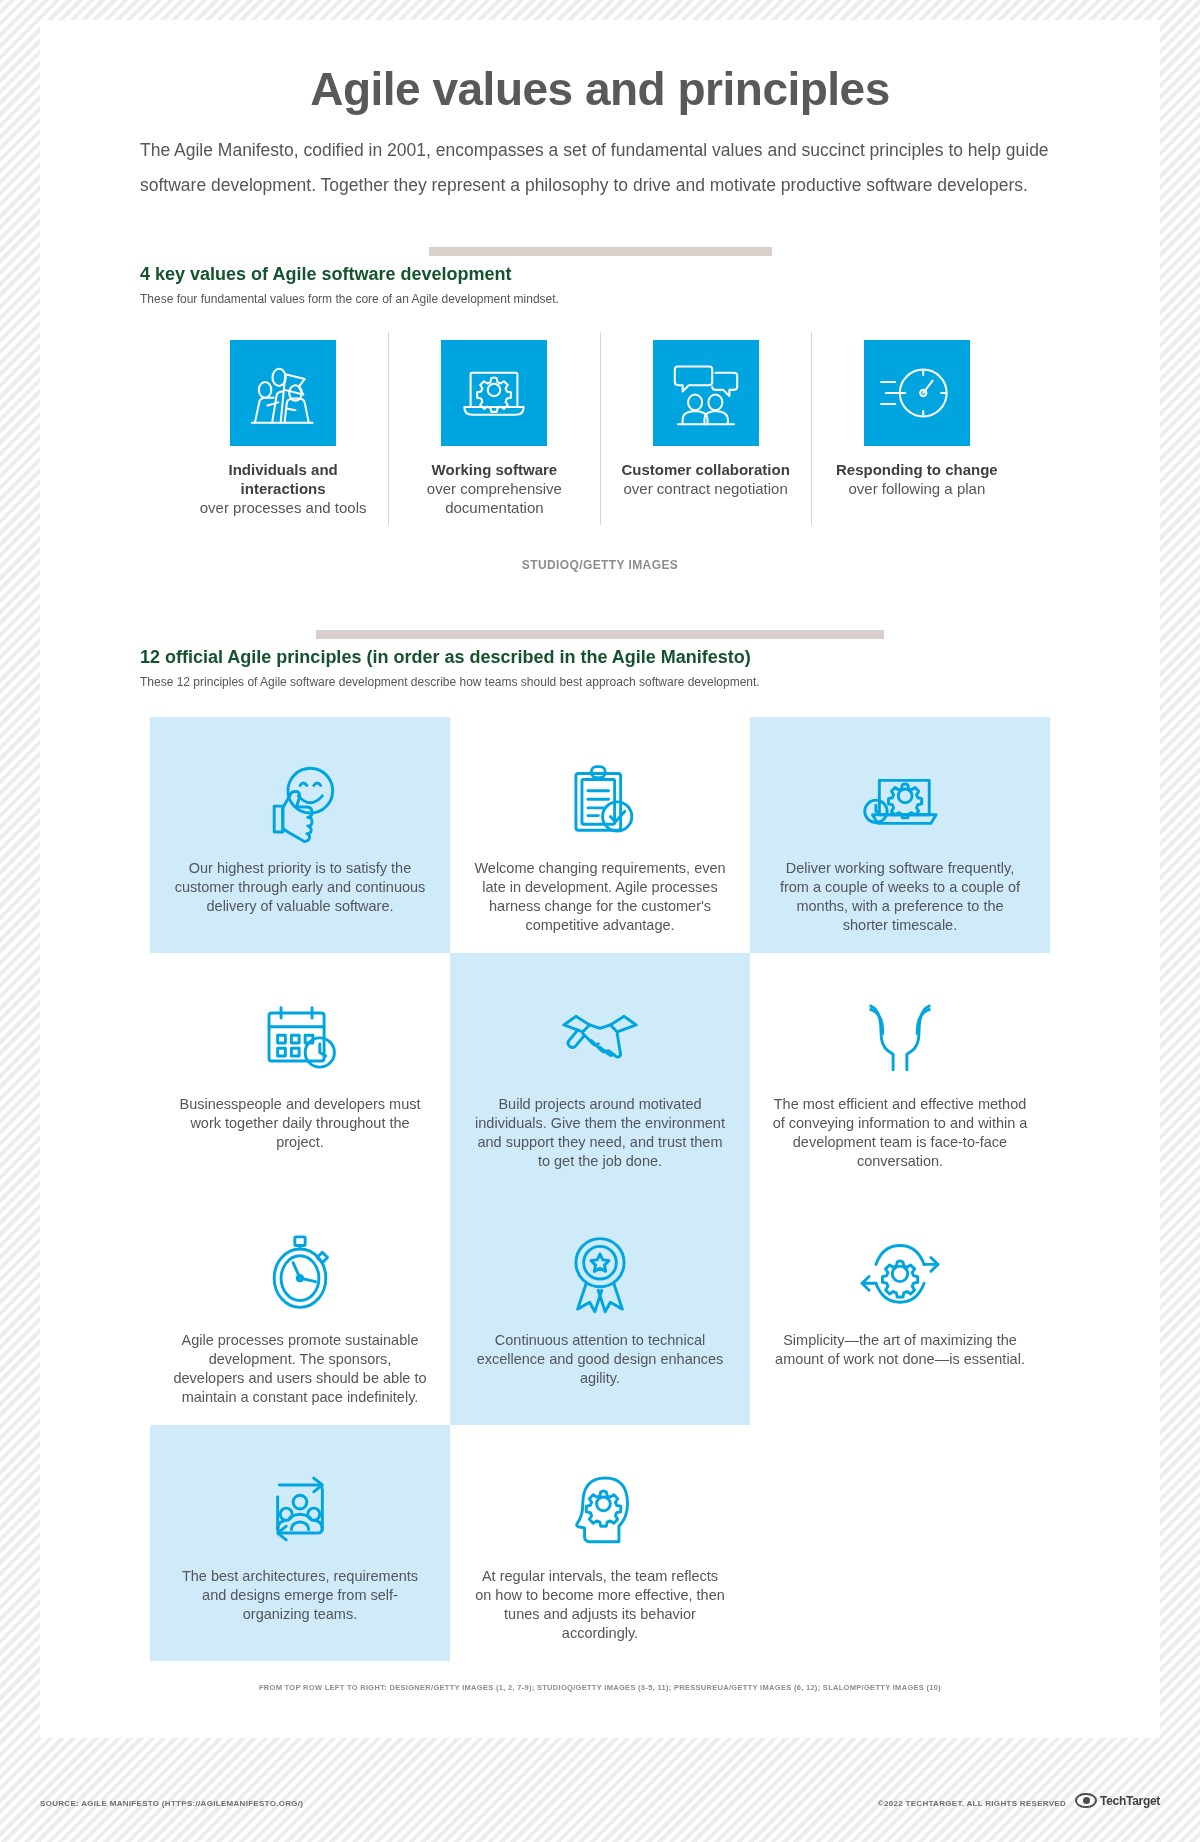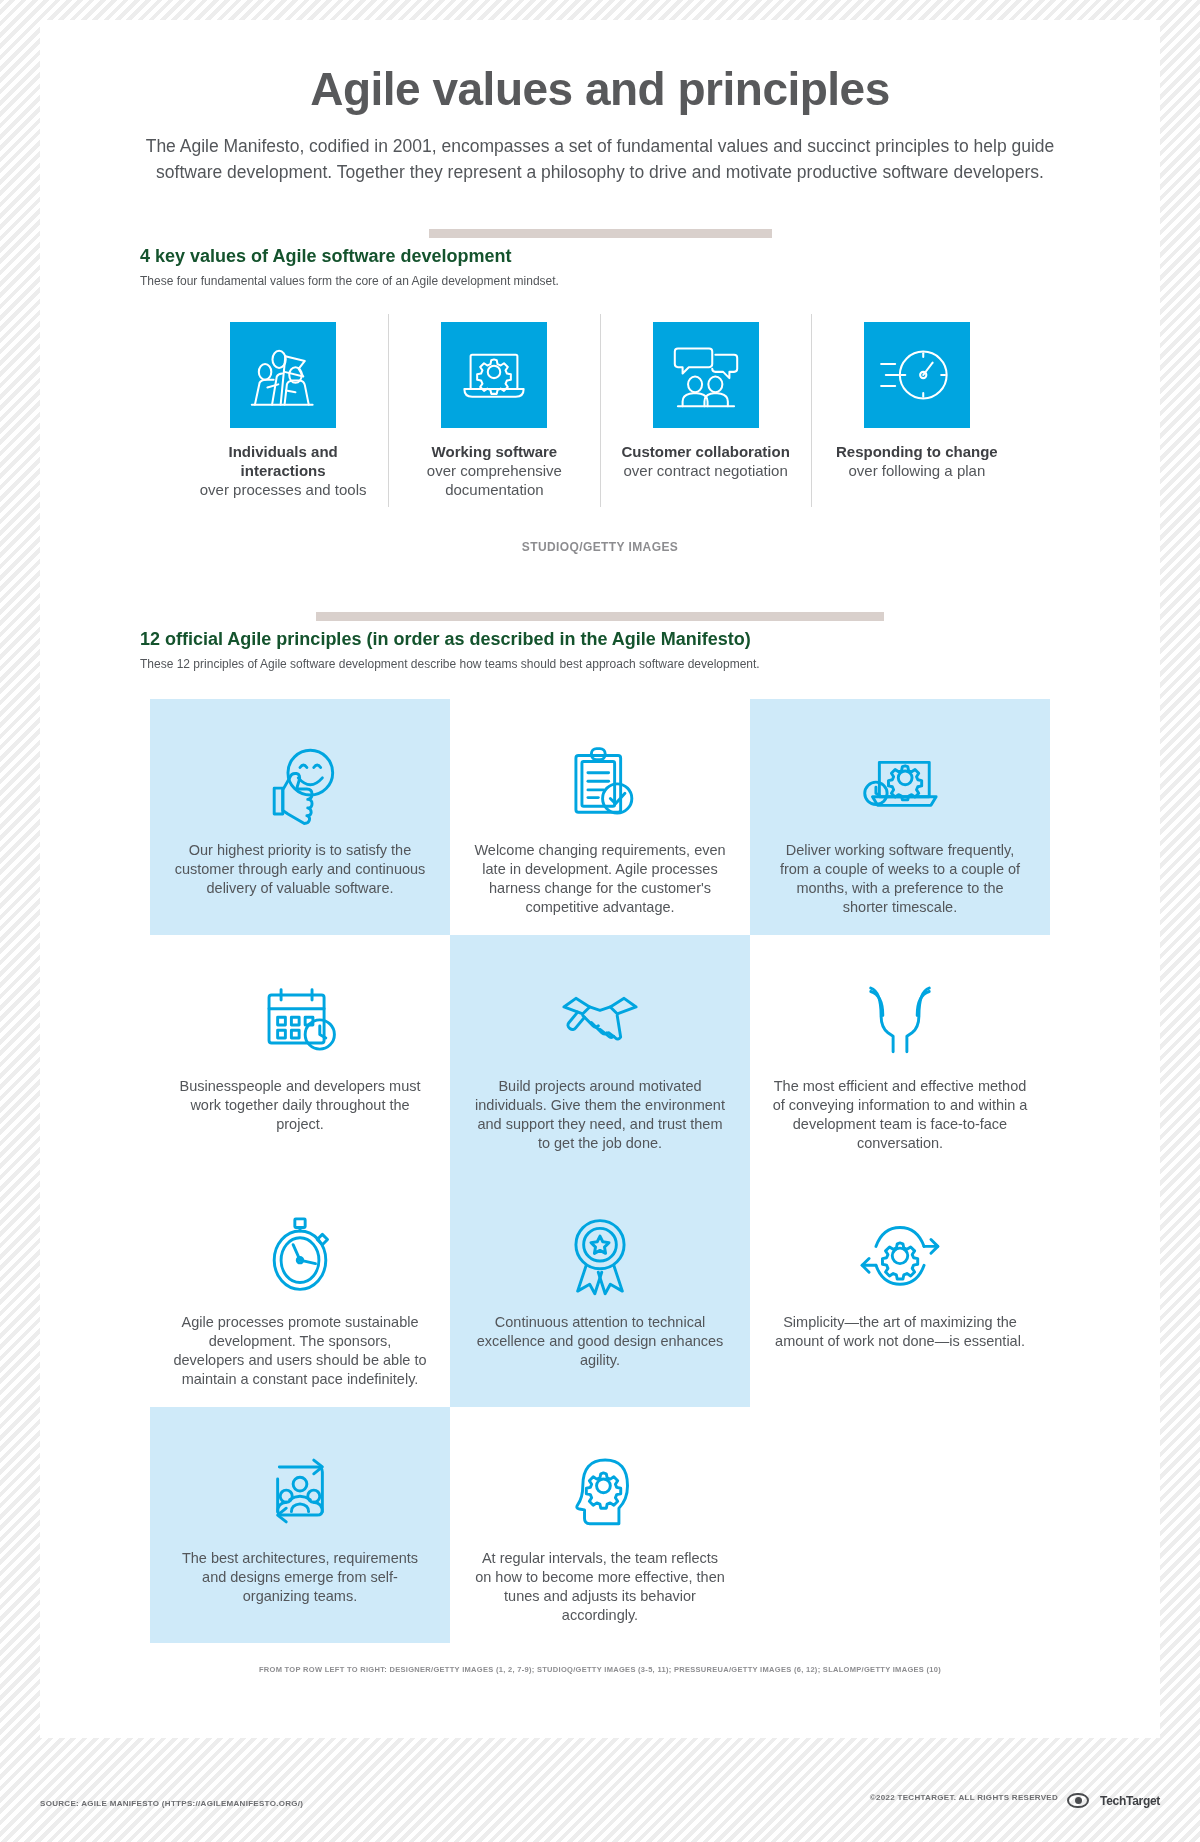--- a/index.html
+++ b/index.html
@@ -33,23 +33,23 @@
   
   .title {
     text-align: center;
     font-size: 46px;
     font-weight: bold;
     color: #58595b;
     letter-spacing: -0.5px;
     margin-top: 42px;
   }
   .subtitle {
-    text-align: center;
+    text-align: left;
     font-size: 17.5px;
-    line-height: 26px;
+    line-height: 35px;
     color: #53565a;
     margin-top: 17px;
   }
 
   
   .section { margin-top: 44px; }
   .rule {
     height: 9px;
     background: #d9d0cc;
     margin: 0 auto 8px auto;
@@ -157,30 +157,30 @@
     right: 40px;
     bottom: 34px;
     display: flex;
     align-items: flex-end;
     justify-content: space-between;
     font-size: 8px;
     font-weight: bold;
     color: #6d6e71;
     letter-spacing: 0.3px;
   }
-  .footer-right { display: flex; align-items: flex-start; gap: 9px; }
+  .footer-right { display: flex; align-items: flex-end; gap: 9px; }
   .tt-logo { display: flex; align-items: center; gap: 3px; }
   .tt-mark {
     width: 22px; height: 15px;
     border: 2px solid #4a4c4f;
     border-radius: 11px / 8px;
     display: flex; align-items: center; justify-content: center;
   }
   .tt-pupil { width: 7px; height: 7px; border-radius: 50%; background: #4a4c4f; }
-  .tt-word { font-size: 12px; font-weight: bold; color: #3e4044; letter-spacing: -0.3px; margin-left: 8px; }
+  .tt-word { font-size: 12px; font-weight: bold; color: #3e4044; letter-spacing: -0.3px; }
 </style>
 </head>
 <body>
 
 <div class="page">
   <div class="inner">
 
     <h1 class="title">Agile values and principles</h1>
     <p class="subtitle">The Agile Manifesto, codified in 2001, encompasses a set of fundamental values and succinct principles to help guide software development. Together they represent a philosophy to drive and motivate productive software developers.</p>
 

